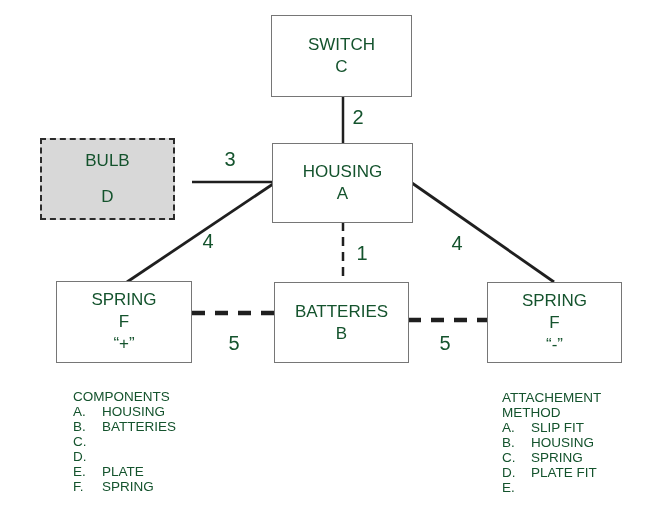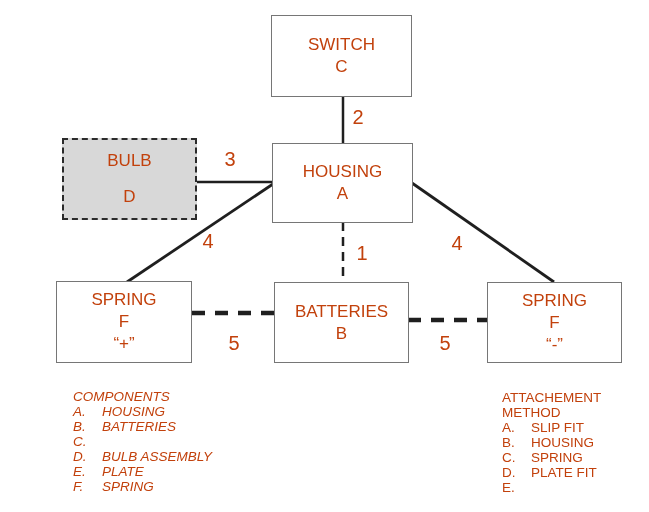--- a/index.html
+++ b/index.html
@@ -1,39 +1,39 @@
 <!DOCTYPE html>
 <html><head>
 <meta charset="utf-8">
 <style>
   html,body{margin:0;padding:0;background:#ffffff;}
   #canvas{
     position:relative;
     width:649px;height:512px;
     background:#ffffff;
     font-family:"Liberation Sans", sans-serif;
-    color:#c2410c;
+    color:#14532d;
     overflow:hidden;
   }
   #connector-layer{position:absolute;left:0;top:0;z-index:0;}
   .node{
     position:absolute;
     box-sizing:border-box;
     background:#ffffff;
     border:1.5px solid #767676;
     display:flex;flex-direction:column;
     align-items:center;justify-content:center;
     text-align:center;
     font-size:17px;line-height:22px;
     z-index:1;
   }
   .node span{display:block;white-space:nowrap;}
   #node-switch        {left:271px;top:15px; width:141px;height:82px;}
   #node-housing       {left:272px;top:143px;width:141px;height:80px;}
-  #node-bulb          {left:62px; top:138px;width:135px;height:82px;
+  #node-bulb          {left:40px; top:138px;width:135px;height:82px;
                        background:#d8d8d8;border:2.5px dashed #2b2b2b;gap:14px;}
   #node-spring-plus   {left:56px; top:281px;width:136px;height:82px;}
   #node-batteries     {left:274px;top:282px;width:135px;height:81px;}
   #node-spring-minus  {left:487px;top:282px;width:135px;height:81px;}
   .conn-label{
     position:absolute;
     font-size:20px;line-height:20px;
     transform:translate(-50%,-50%);
     z-index:2;white-space:nowrap;
   }
@@ -42,21 +42,21 @@
   #label-1{left:362px;top:253px;}
   #label-4l{left:208px;top:241px;}
   #label-4r{left:457px;top:243px;}
   #label-5l{left:234px;top:343px;}
   #label-5r{left:445px;top:343px;}
   .legend{
     position:absolute;
     font-size:13.5px;line-height:15px;
     z-index:1;
   }
-  #legend-components{left:73px;top:389px;font-style:italic;}
+  #legend-components{left:73px;top:389px;}
   #legend-attachment{left:458px;top:390px;margin-left:44px;}
   .legend .title{margin:0 0 0 0;}
   .legend .row{display:flex;}
   .legend .key{width:29px;flex:0 0 29px;}
 </style>
 </head>
 <body>
 
 <div id="canvas">
 
@@ -118,21 +118,20 @@
     </div>
     <div class="row">
       <span class="key">B.</span>
       <span class="label">BATTERIES</span>
     </div>
     <div class="row">
       <span class="key">C.</span>
     </div>
     <div class="row">
       <span class="key">D.</span>
-      <span class="label">BULB ASSEMBLY</span>
     </div>
     <div class="row">
       <span class="key">E.</span>
       <span class="label">PLATE</span>
     </div>
     <div class="row">
       <span class="key">F.</span>
       <span class="label">SPRING</span>
     </div>
   </div>

